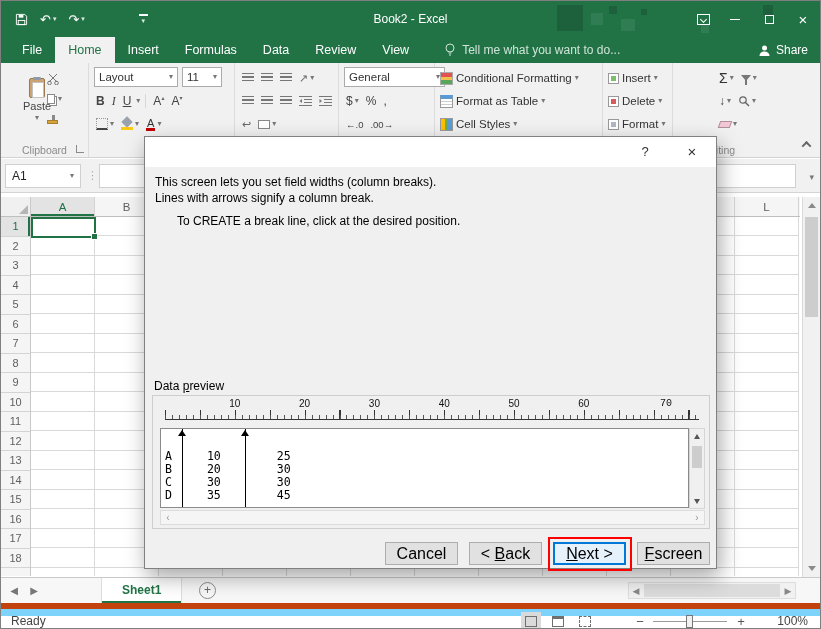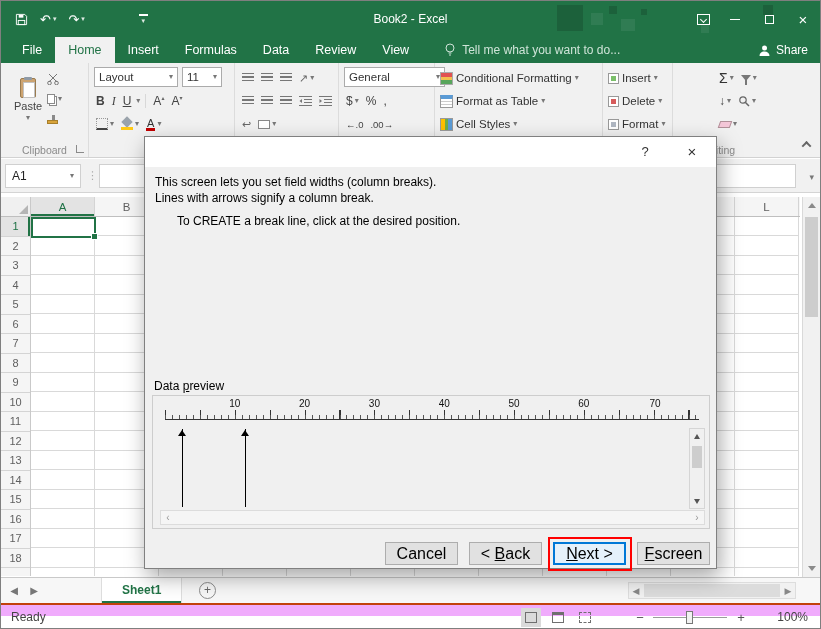--- a/index.html
+++ b/index.html
@@ -44,21 +44,21 @@
 .tbtn{font-size:12px;color:#444;padding:0 2px}
 .tbtn.bold{font-weight:bold}
 .tbtn.italic{font-style:italic;font-family:"Liberation Serif",serif}
 .tbtn.underl{text-decoration:underline}
 .sup{font-size:6px;color:#666;font-style:normal;vertical-align:top}
 .sep{width:1px;height:14px;background:#d8d8d8;margin:0 2px}
 .sym{font-size:12px;color:#444}
 .sym.small{font-size:9.5px}
 .sigma{font-size:14px;color:#333}
 .slabel{font-size:11.5px;color:#333;white-space:nowrap}
-.paste-btn{position:absolute;left:9px;top:4px;width:36px;height:66px;display:flex;flex-direction:column;align-items:center;justify-content:center;gap:2px;font-size:11px;color:#444}
+.paste-btn{position:absolute;left:18px;top:4px;width:36px;height:66px;display:flex;flex-direction:column;align-items:center;justify-content:center;gap:2px;font-size:11px;color:#444}
 .ic-clip{position:relative;width:16px;height:20px;background:#cda471;border:1px solid #9a7b4f;border-radius:2px}
 .ic-clip::before{content:'';position:absolute;left:3px;top:-2px;width:8px;height:3px;background:#8f9aa6;border-radius:1px}
 .ic-clip::after{content:'';position:absolute;left:2px;top:3px;width:10px;height:14px;background:#fff;border:1px solid #c2c2c2}
 .mini{position:absolute;left:46px;width:40px;height:18px;display:flex;align-items:center;gap:3px}
 .ic-copy{width:8px;height:10px;border:1px solid #8a8a8a;background:#fff;box-shadow:2px 2px 0 -1px #fff,2px 2px 0 0 #8a8a8a}
 .ic-brush{width:11px;height:4px;background:#d9a43b;border:1px solid #a87f2a;position:relative;margin-top:5px}
 .ic-brush::after{content:'';position:absolute;left:4px;top:-6px;width:3px;height:5px;background:#8a8a8a}
 .launcher{position:absolute;right:4px;bottom:4px;width:8px;height:8px;border-left:1px solid #8a8a8a;border-bottom:1px solid #8a8a8a}
 .ic-borders{width:12px;height:12px;border:1px dotted #999;border-bottom:2px solid #444}
 .ic-fill{position:relative;width:12px;height:12px}
@@ -115,21 +115,21 @@
 
 .tabbar{position:absolute;left:0;top:576px;width:100%;height:26px;background:#f7f7f7;border-top:1px solid #c9c9c9}
 .nav-a{position:absolute;top:0;height:26px;line-height:26px;color:#777;font-size:10px;width:18px;text-align:center}
 .sheet-tab{position:absolute;left:100px;top:0;height:25px;line-height:25px;padding:0 20px;background:#fff;border-left:1px solid #ddd;border-right:1px solid #ddd;color:#217346;font-weight:bold;font-size:12px;box-shadow:inset 0 -2px 0 #217346}
 .add-sheet{position:absolute;left:198px;top:4px;width:17px;height:17px;border:1px solid #8c8c8c;border-radius:50%;color:#666;font-size:12px;line-height:14px;text-align:center}
 .hscroll{position:absolute;right:24px;top:4px;width:168px;height:17px;background:#f1f1f1;border:1px solid #ddd;display:flex;align-items:center}
 .hs-a{width:14px;text-align:center;color:#888;font-size:9px}
 .hs-thumb{flex:1;height:13px;background:#dcdcdc;margin:0 1px}
 
 
-.statusbar{position:absolute;left:0;top:602px;bottom:12px;width:100%;background:#f0abfc;border-top:2px solid #c2410c}
+.statusbar{position:absolute;left:0;top:602px;bottom:12px;width:100%;background:#7dd3fc;border-top:6px solid #c2410c}
 .status-text{position:absolute;left:10px;top:0;line-height:25px;font-size:12px;color:#444}
 .view-btns{position:absolute;left:520px;top:0;height:25px;display:flex;align-items:center;gap:7px}
 .vbtn{width:20px;height:19px;display:flex;align-items:center;justify-content:center}
 .vbtn.active{background:#dadada}
 .ic-vnormal{width:12px;height:11px;border:1px solid #6f6f6f}
 .ic-vpage{width:12px;height:11px;border:1px solid #6f6f6f;border-top:3px solid #6f6f6f}
 .ic-vbreak{width:12px;height:11px;border:1px dashed #6f6f6f}
 .zoom-minus{position:absolute;left:633px;top:0;line-height:25px;font-size:13px;color:#555;width:12px;text-align:center}
 .zoom-track{position:absolute;left:652px;top:12px;width:74px;height:1px;background:#9b9b9b}
 .zoom-track::before{content:'';position:absolute;left:50%;top:-3px;width:1px;height:7px;background:#9b9b9b}
@@ -558,23 +558,27 @@
     <div class="dl in1">To CREATE a break line, click at the desired position.</div>
     <div class="pv-label"><span>Data </span><u>p</u><span>review</span></div>
     <div class="gbox">
       <div class="ruler-nums">
           <span class="ruler-num" style="left: 81.8px;">10</span>
           <span class="ruler-num" style="left: 151.6px;">20</span>
           <span class="ruler-num" style="left: 221.4px;">30</span>
           <span class="ruler-num" style="left: 291.2px;">40</span>
           <span class="ruler-num" style="left: 361px;">50</span>
           <span class="ruler-num" style="left: 430.8px;">60</span>
-          <span class="ruler-num" style="left: 502px;">70</span>
+          <span class="ruler-num" style="left: 513px; font-family: Liberation Mono, monospace;">70</span>
         </div>
       <div class="ruler-ticks"></div>
+      <pre class="pv-text">A     10        25
+B     20        30
+C     30        30
+D     35        45</pre>
       <div class="pv-vscroll">
         <span class="tri tri-up"></span>
         <span class="pv-thumb"></span>
         <span class="tri tri-down"></span>
       </div>
       <div class="pv-hscroll">
         <span class="hs-arrow">‹</span>
         <span class="hs-track"></span>
         <span class="hs-arrow">›</span>
       </div>

